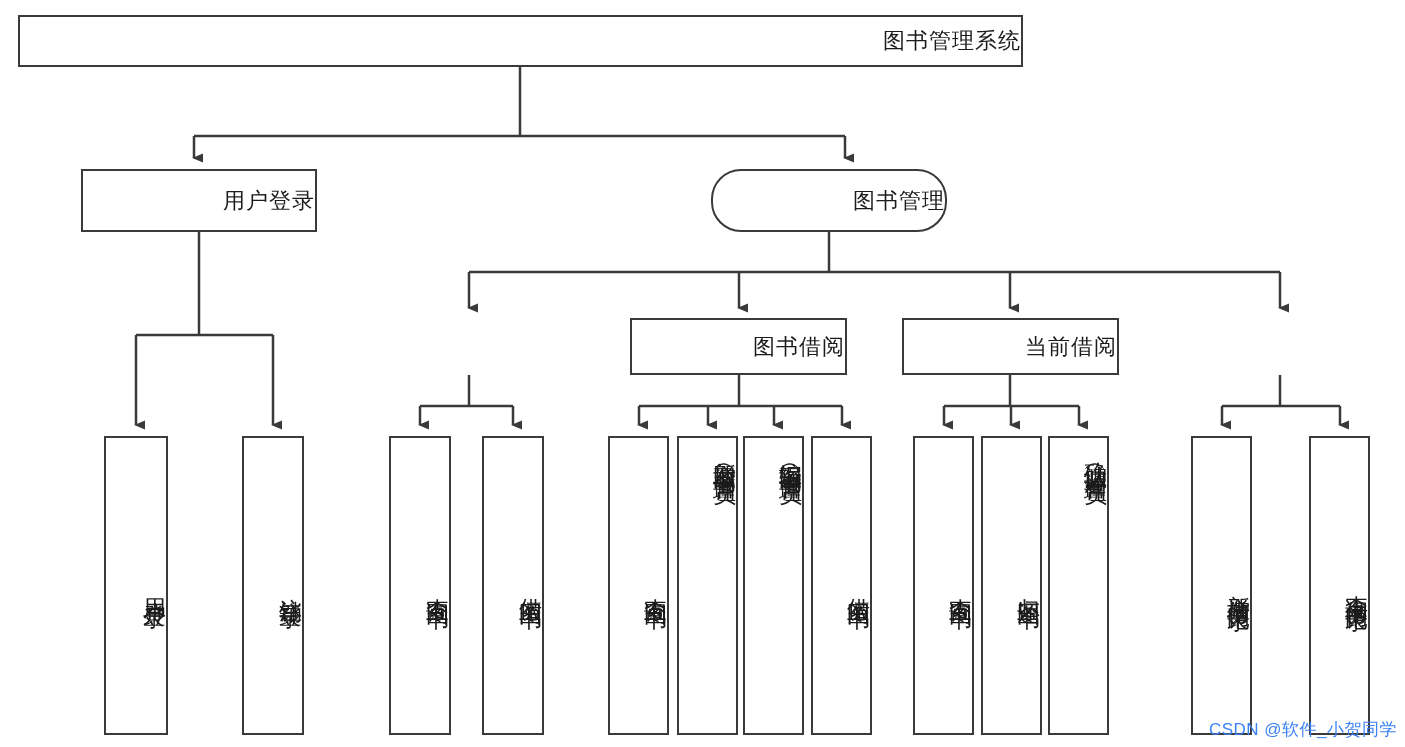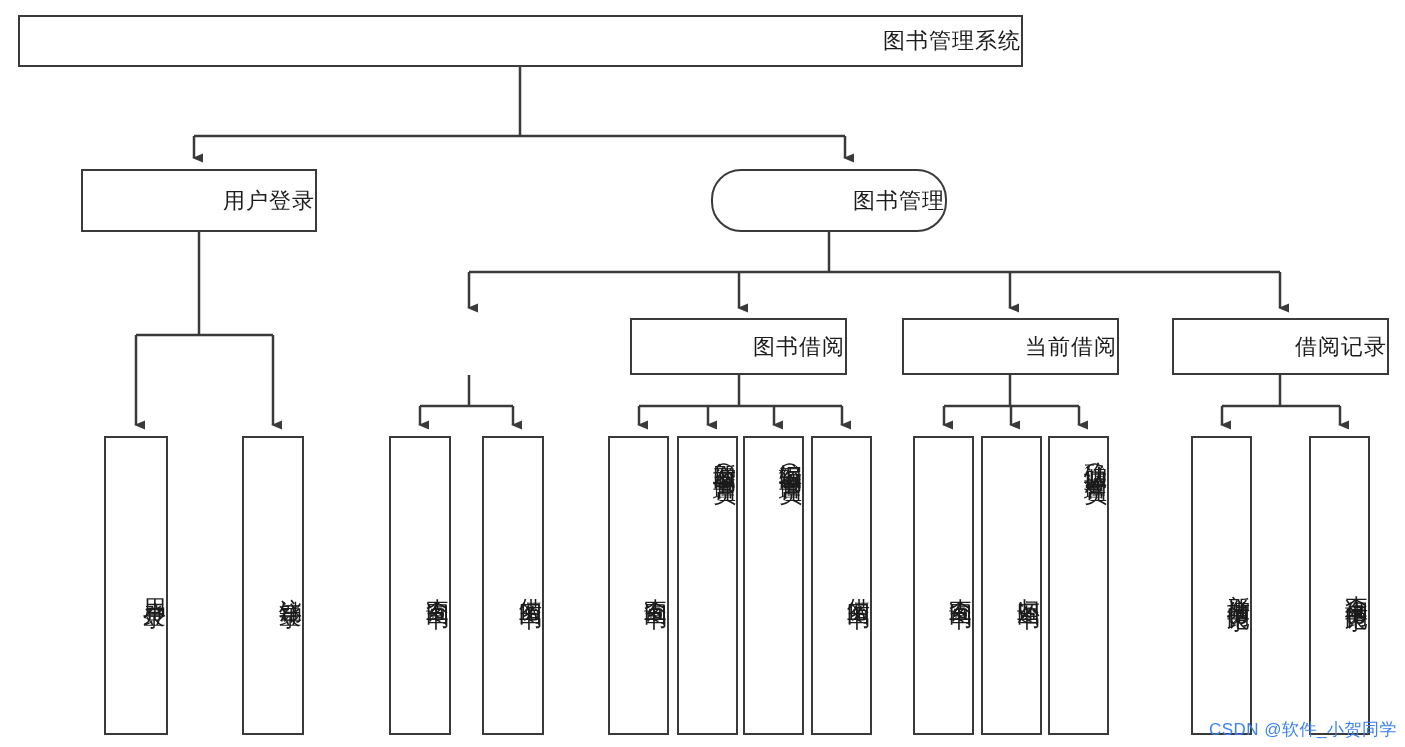--- a/index.html
+++ b/index.html
@@ -151,23 +151,20 @@
   <div class="node-box" style="left:711px; top:169px; width:236px; height:63px;border-radius:30px;">
     <span class="node-label">图书管理</span>
   </div>
 
   <div class="node-box" style="left:630px; top:318px; width:217px; height:57px;">
     <span class="node-label">图书借阅</span>
   </div>
   <div class="node-box" style="left:902px; top:318px; width:217px; height:57px;padding-left:44px;">
     <span class="node-label">当前借阅</span>
   </div>
-  <div class="node-box" style="left:1172px; top:318px; width:217px; height:57px;">
-    <span class="node-label">借阅记录</span>
-  </div>
 
   <div class="node-box vertical centered" style="left:104px; top:436px; width:64px; height:299px;">
     <span class="node-label">用户登录</span>
   </div>
   <div class="node-box vertical centered" style="left:242px; top:436px; width:62px; height:299px;">
     <span class="node-label">注销登录</span>
   </div>
 
   <div class="node-box vertical centered" style="left:389px; top:436px; width:62px; height:299px;">
     <span class="node-label">查询图书</span>

